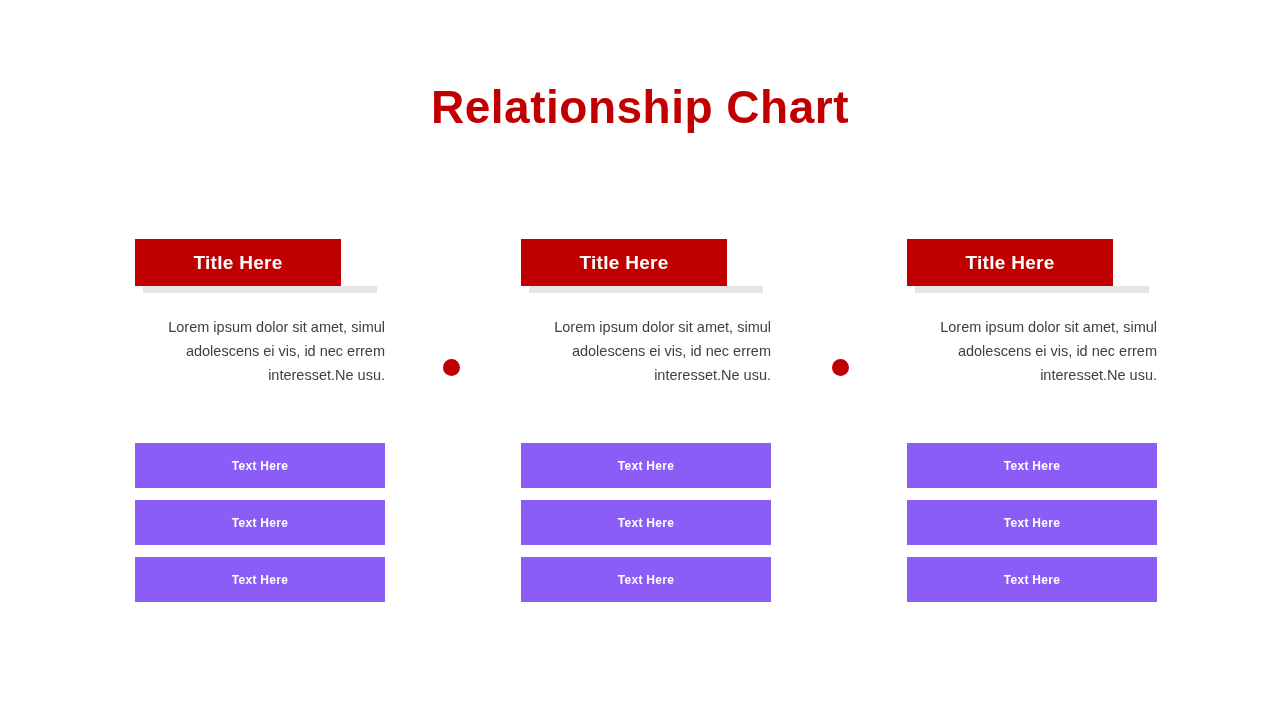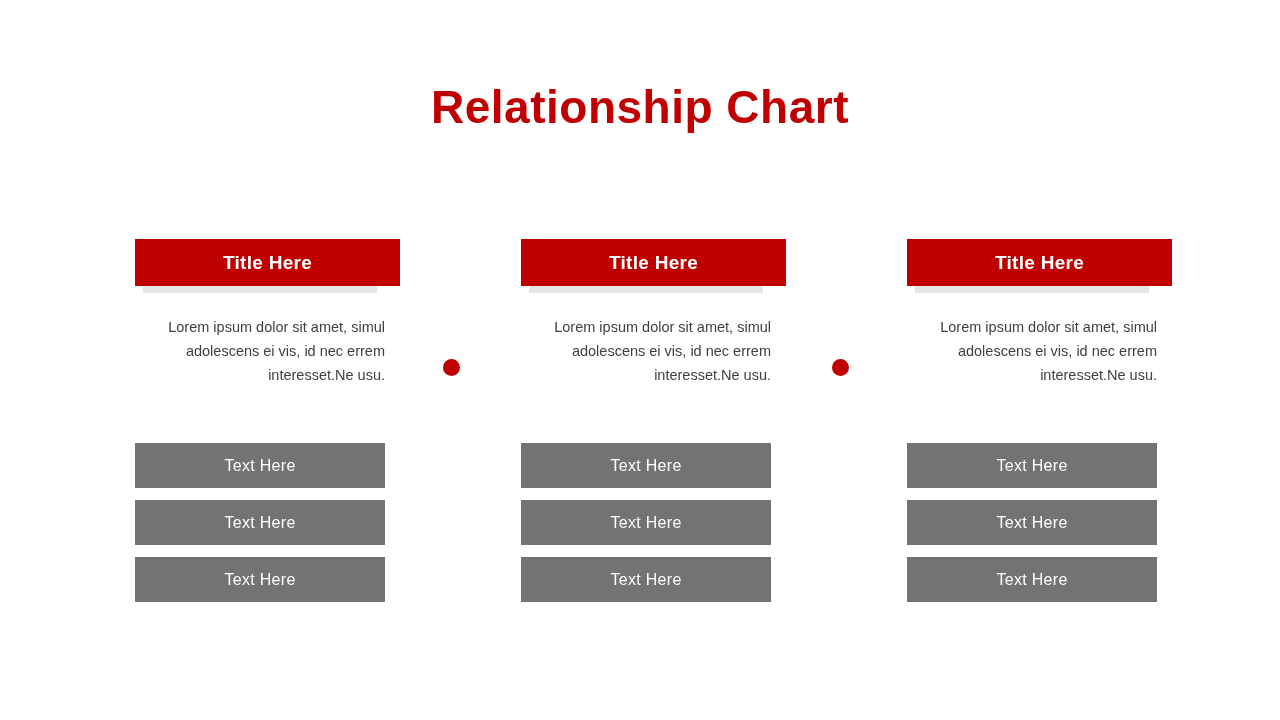--- a/index.html
+++ b/index.html
@@ -38,21 +38,21 @@
     width: 1022px;
     height: 365px;
     display: flex;
     justify-content: space-between;
   }
   .column {
     width: 250px;
     position: relative;
   }
   .title-box {
-    width: 265px;
+    width: 206px;
     height: 47px;
     background: #c00000;
     color: #ffffff;
     font-size: 19px;
     font-weight: bold;
     display: flex;
     align-items: center;
     justify-content: center;
     letter-spacing: 0.3px;
   }
@@ -72,24 +72,24 @@
   }
   .text-boxes {
     position: absolute;
     top: 204px;
     left: 0;
     width: 250px;
   }
   .text-box {
     width: 250px;
     height: 45px;
-    background: #737373;
+    background: #8b5cf6;
     color: #ffffff;
-    font-size: 16px;
-    font-weight: normal;
+    font-size: 12px;
+    font-weight: bold;
     display: flex;
     align-items: center;
     justify-content: center;
     margin-bottom: 12px;
     letter-spacing: 0.3px;
   }
   .text-box:last-child {
     margin-bottom: 0;
   }
   .dot {

